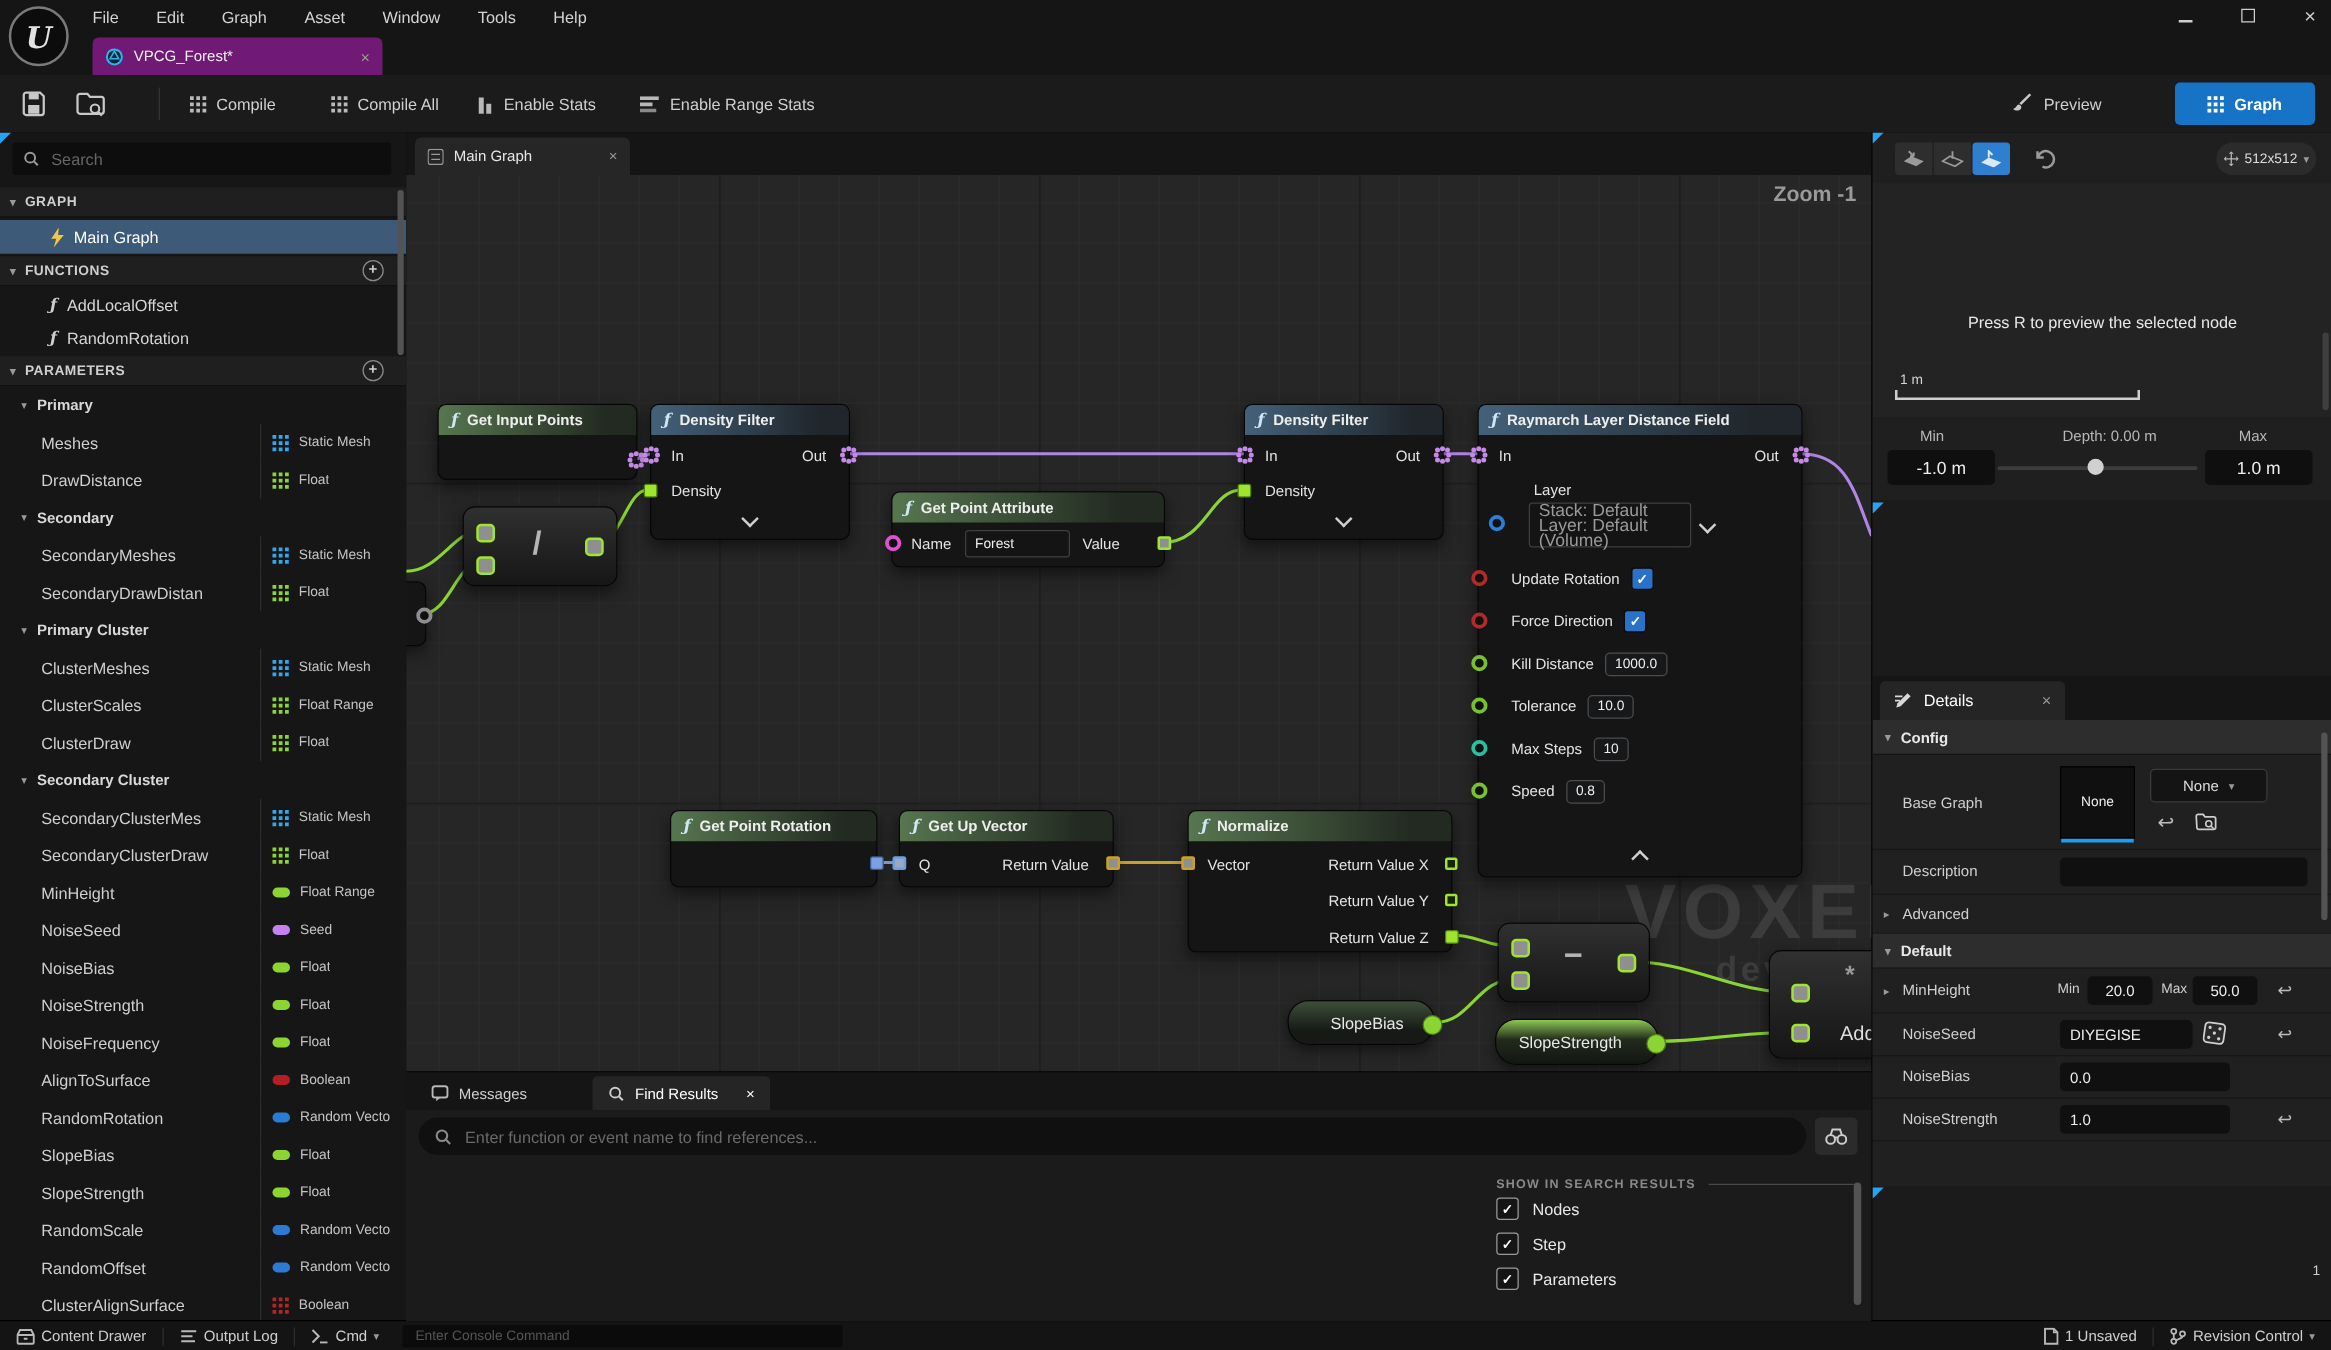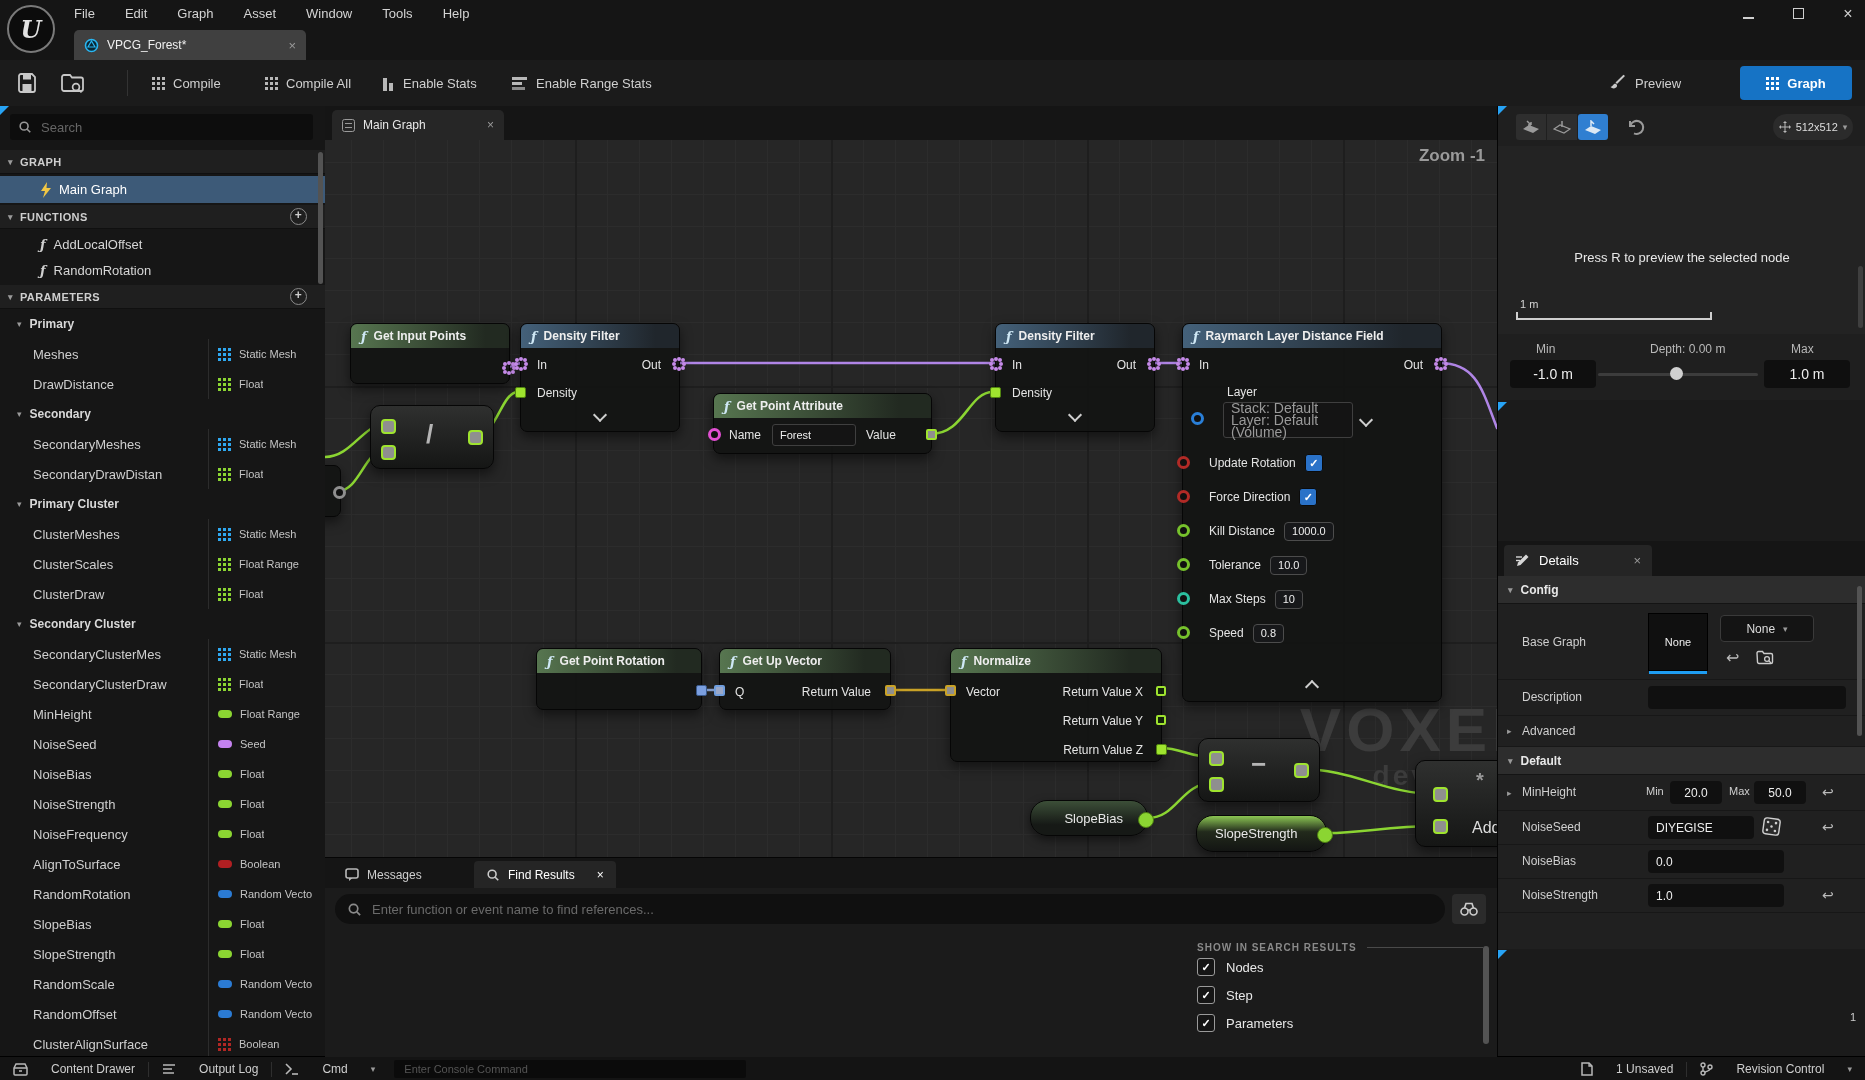--- a/index.html
+++ b/index.html
@@ -9,21 +9,21 @@
   #titlebar{position:absolute;left:0;top:0;width:1865px;height:27px;background:#151515;}
   #menu{position:absolute;left:74px;top:0;height:27px;display:flex;gap:30px;align-items:center;font-size:13px;color:#d4d4d4;}
   #menu span{cursor:default;}
   #winctl{position:absolute;right:6px;top:0;height:27px;display:flex;align-items:center;gap:28px;color:#cfcfcf;}
   .wc{width:22px;text-align:center;}
   .min-bar{display:inline-block;width:11px;height:2px;background:#cfcfcf;}
   .max-box{display:inline-block;width:9px;height:9px;border:1.5px solid #cfcfcf;}
   #uelogo{position:absolute;left:7px;top:5px;width:44px;height:44px;border-radius:50%;background:#0c0c0c;border:2px solid #7a7a7a;z-index:50;display:flex;align-items:center;justify-content:center;}
   #uelogo span{font-family:"DejaVu Serif",serif;font-style:italic;font-weight:bold;font-size:24px;color:#e2e2e2;}
   #tabstrip{position:absolute;left:0;top:27px;width:1865px;height:33px;background:#151515;}
-  #assettab{position:absolute;left:74px;top:3px;width:232px;height:30px;background:#404040;border-radius:5px 5px 0 0;display:flex;align-items:center;gap:8px;padding:0 10px;box-sizing:border-box;}
+  #assettab{position:absolute;left:74px;top:3px;width:232px;height:30px;background:#701a75;border-radius:5px 5px 0 0;display:flex;align-items:center;gap:8px;padding:0 10px;box-sizing:border-box;}
   #assettab .tlabel{font-size:12px;color:#f0f0f0;}
   #assettab .tclose{margin-left:auto;color:#999;font-size:13px;}
   #toolbar{position:absolute;left:0;top:60px;width:1865px;height:46px;background:#1b1b1b;border-bottom:1px solid #080808;}
   .tbtn{position:absolute;top:0;height:46px;display:flex;align-items:center;gap:8px;font-size:13px;color:#d0d0d0;}
   .tsep{position:absolute;top:10px;width:1px;height:26px;background:#333;}
   .gridicon{position:relative;width:13px;height:13px;}
   .gridicon::before{content:"";position:absolute;left:0;top:0;width:3px;height:3px;background:var(--gc,#b8b8b8);
     box-shadow:5px 0 var(--gc,#b8b8b8),10px 0 var(--gc,#b8b8b8),0 5px var(--gc,#b8b8b8),5px 5px var(--gc,#b8b8b8),10px 5px var(--gc,#b8b8b8),0 10px var(--gc,#b8b8b8),5px 10px var(--gc,#b8b8b8),10px 10px var(--gc,#b8b8b8);}
   .stats-icon span{display:inline-block;width:4px;background:#b8b8b8;margin-right:2px;vertical-align:bottom;}
   #graphbtn{position:absolute;left:1740px;top:6px;width:112px;height:34px;background:#1673c5;border-radius:4px;display:flex;align-items:center;justify-content:center;gap:8px;color:#fff;font-weight:bold;font-size:13px;cursor:pointer;}
@@ -145,21 +145,21 @@
   .dt-field{position:absolute;background:#101010;border-radius:4px;height:23px;display:flex;align-items:center;padding:0 8px;box-sizing:border-box;color:#eee;font-size:12px;}
   .dt-reset{position:absolute;color:#bbb;font-size:14px;}
   .dt-arrow{position:absolute;left:9px;font-size:9px;color:#9a9a9a;}
   #bg-thumb{position:absolute;left:150px;top:9px;width:58px;height:56px;background:#101010;border:1px solid #000;display:flex;align-items:center;justify-content:center;font-size:11px;color:#eee;}
   #bg-thumb::after{content:"";position:absolute;left:0;bottom:-4px;width:100%;height:3px;background:#1e9df2;}
   #bg-dd{position:absolute;left:222px;top:11px;width:92px;height:25px;background:#141414;border:1px solid #3a3a3a;border-radius:4px;display:flex;align-items:center;justify-content:center;gap:8px;font-size:12px;color:#ddd;}
   #rp-bottom{position:absolute;left:0;top:843px;width:368px;height:107px;background:#1b1b1b;}
   #page-one{position:absolute;left:352px;top:62px;font-size:11px;color:#ccc;}
   
   #statusbar{position:absolute;left:0;top:1056px;width:1865px;height:24px;background:#141414;border-top:1px solid #000;display:flex;align-items:center;font-size:12px;color:#cfcfcf;}
-  .st-item{display:flex;align-items:center;gap:23px;padding:0 13px;height:100%;}
+  .st-item{display:flex;align-items:center;gap:5px;padding:0 13px;height:100%;}
   .st-sep{width:1px;height:15px;background:#2e2e2e;}
   #console{width:352px;height:18px;background:#0b0b0b;border-radius:2px;display:flex;align-items:center;padding:0 8px;box-sizing:border-box;margin-left:6px;}
   #console input{width:100%;background:transparent;border:none;outline:none;color:#bbb;font-size:11px;font-family:inherit;}
   #console input::placeholder{color:#555;}
   #st-right{margin-left:auto;display:flex;align-items:center;height:100%;}
   .caret-sm{font-size:9px;color:#9a9a9a;}
   svg{display:block;}
 </style>
 </head>
 <body>

